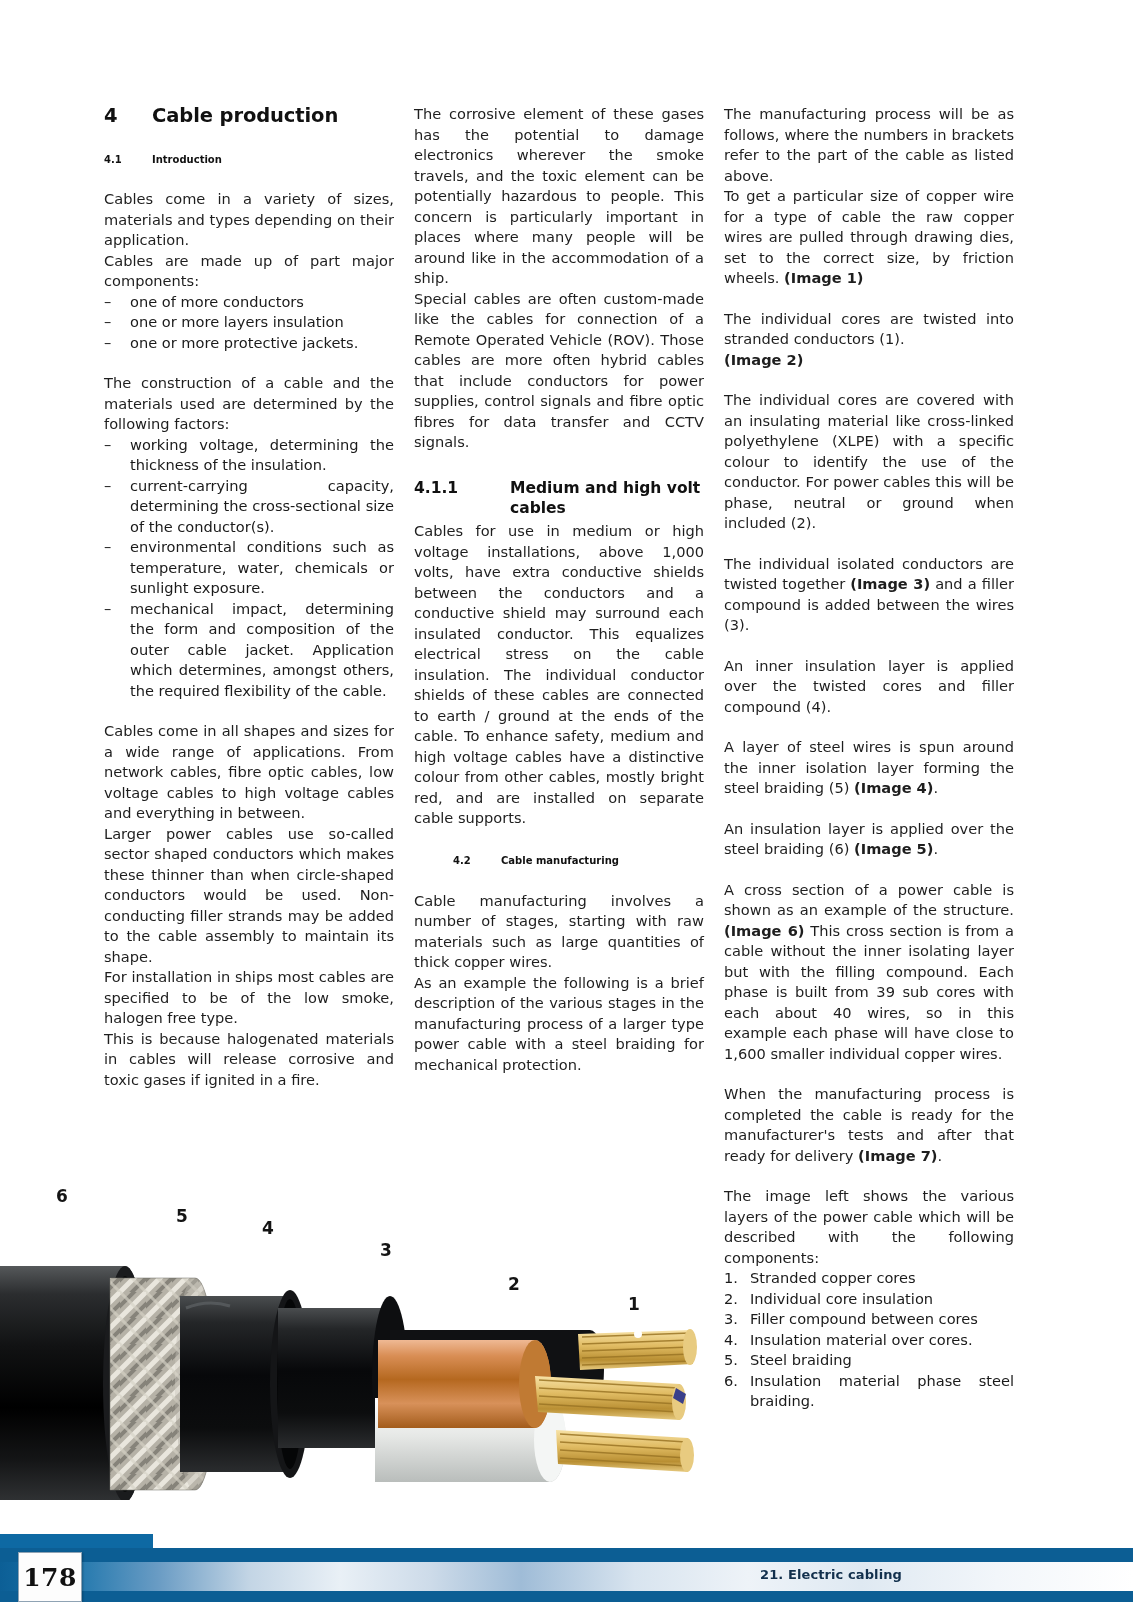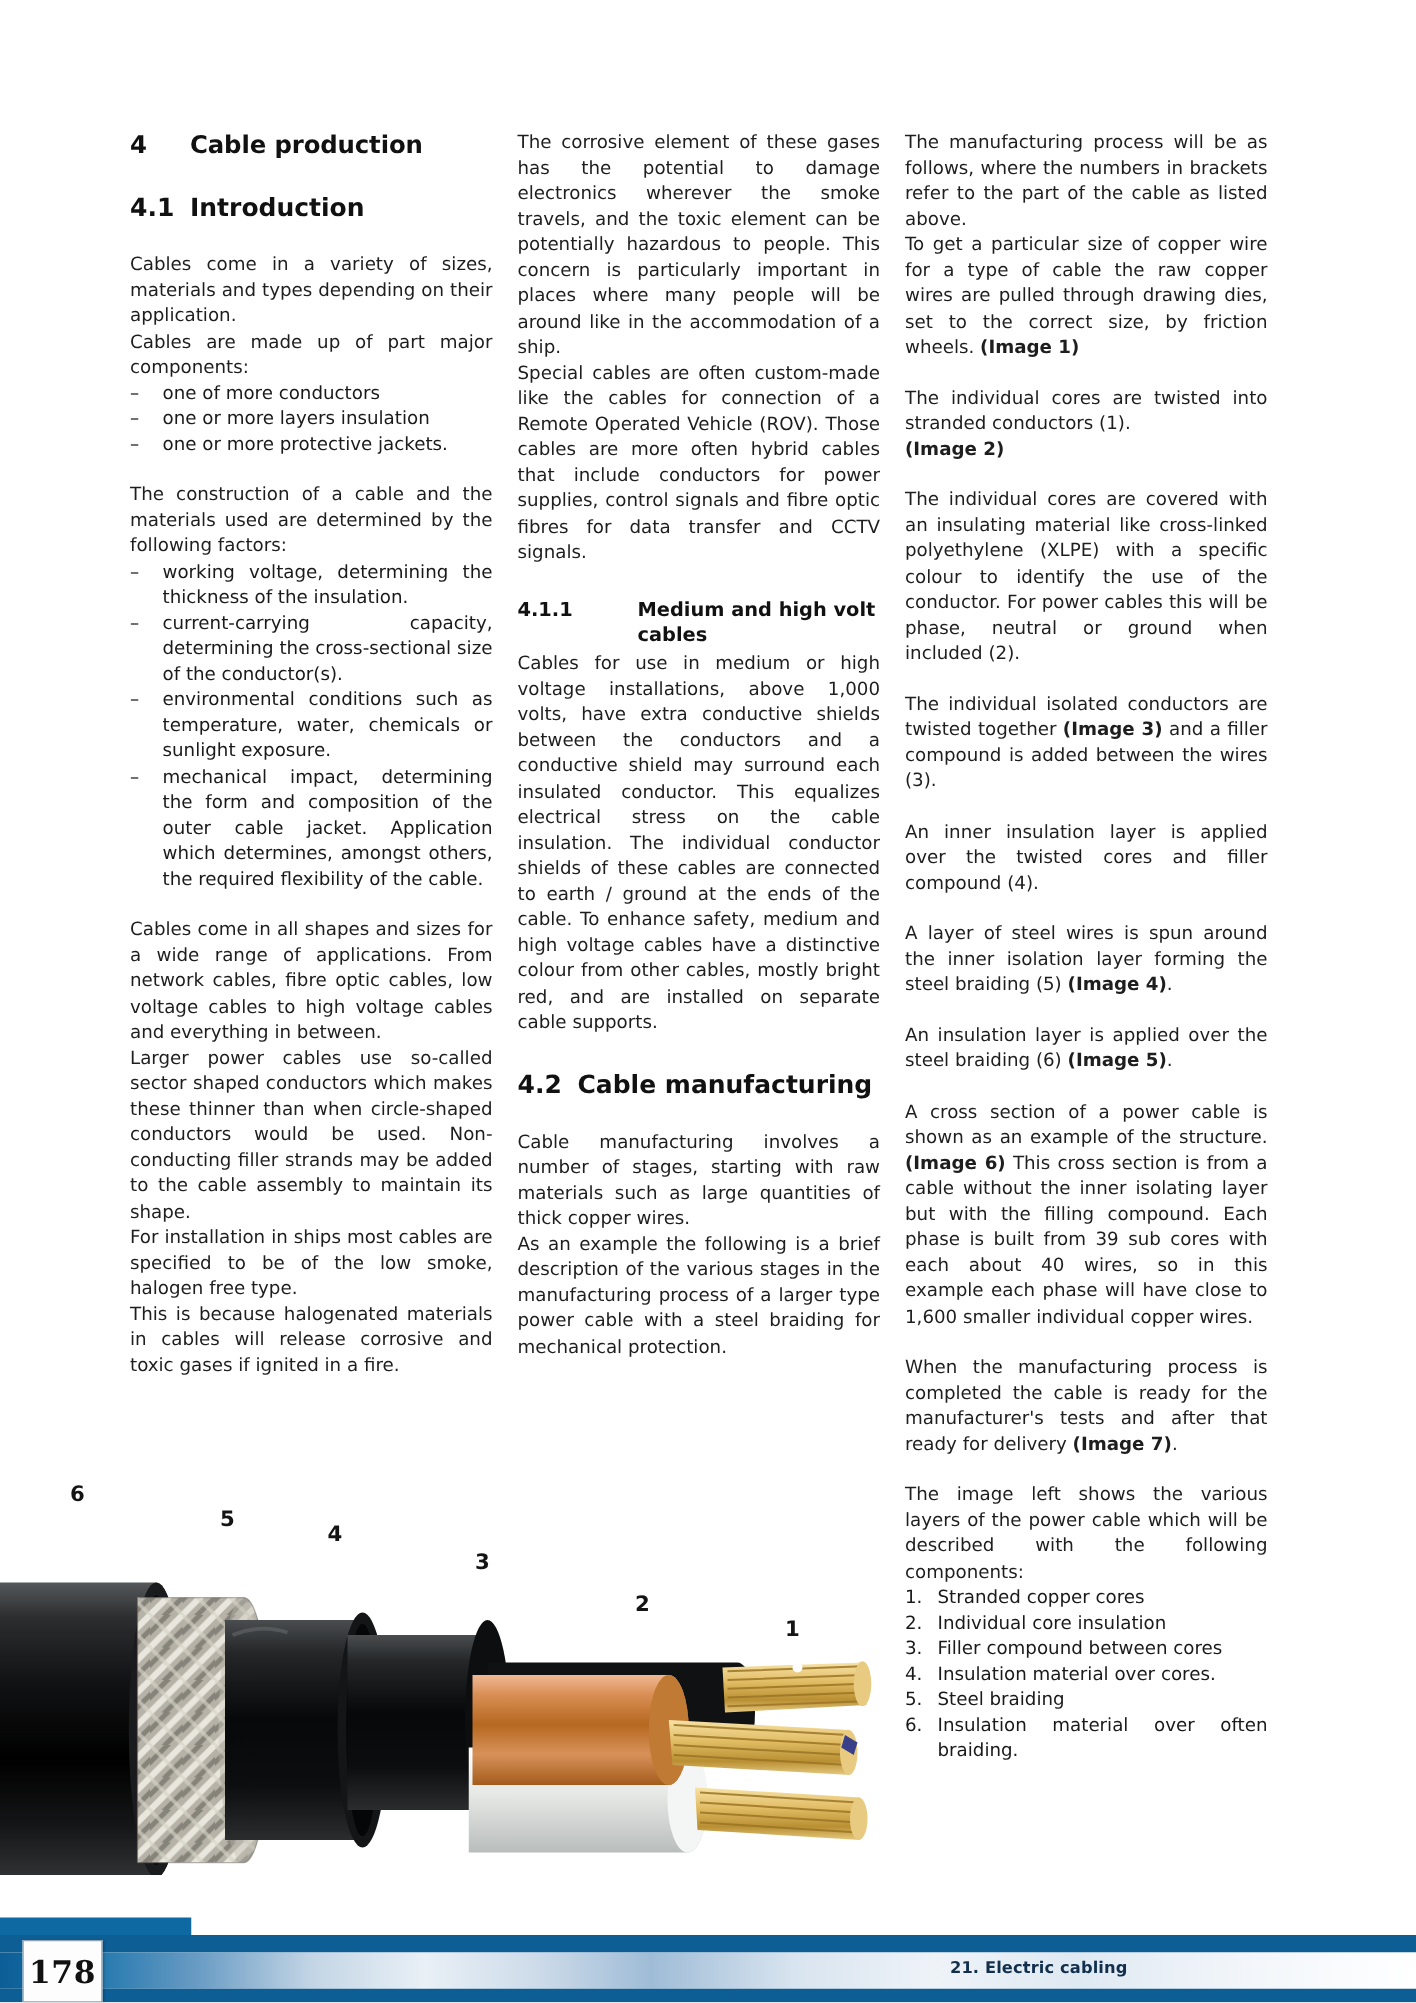--- a/index.html
+++ b/index.html
@@ -39,21 +39,21 @@
     font-weight: bold;
     margin: 0 0 0 0;
     letter-spacing: -0.1px;
     display: flex;
     line-height: 1.25;
     color: #111;
   }
   h1.sec .num { width: 48px; flex: 0 0 48px; }
 
   h2.sub {
-    font-size: 20px;
+    font-size: 10px;
     font-weight: bold;
     margin: 28px 0 0 0;
     display: flex;
     line-height: 1.3;
     color: #111;
   }
   h2.sub .num { width: 48px; flex: 0 0 48px; }
 
   h3.subsub {
     font-size: 15.5px;
@@ -262,21 +262,21 @@
       <p class="body">The corrosive element of these gases has the potential to damage electronics wherever the smoke travels, and the toxic element can be potentially hazardous to people. This concern is particularly important in places where many people will be around like in the accommodation of a ship.</p>
       <p class="body">Special cables are often custom-made like the cables for connection of a Remote Operated Vehicle (ROV). Those cables are more often hybrid cables that include conductors for power supplies, control signals and fibre optic fibres for  data transfer and CCTV signals.</p>
 
       <h3 class="subsub">
         <span class="num">4.1.1</span>
         <span class="ttl">Medium and high volt cables</span>
       </h3>
 
       <p class="body" style="margin-top:3px;">Cables for use in medium or high voltage installations, above 1,000 volts, have extra conductive shields between the conductors and a conductive shield may surround each insulated conductor. This equalizes electrical stress on the cable insulation. The individual conductor shields of these cables are connected to earth / ground at the ends of the cable. To enhance safety, medium and high voltage cables have a distinctive colour from other cables, mostly bright red, and are installed on separate cable supports.</p>
 
-      <h2 class="sub" style="margin-top:25px;">
+      <h2 class="sub" style="margin-top:25px;margin-left:39px;">
         <span class="num">4.2</span>
         <span>Cable manufacturing</span>
       </h2>
 
       <p class="body" style="margin-top:24px;">Cable manufacturing involves a number of stages, starting with raw materials such as large quantities of thick copper wires.</p>
       <p class="body">As an example the following is a brief description of the various stages in the manufacturing process of a larger type power cable with a steel braiding for mechanical protection.</p>
     </div>
 
     <div class="col">
       <p class="body">The manufacturing process will be as follows, where the numbers in brackets refer to the part of the cable as listed above.</p>
@@ -316,21 +316,21 @@
         <li>
             <span class="mk">4.</span>
             <span class="tx">Insulation material over cores.</span>
           </li>
         <li>
             <span class="mk">5.</span>
             <span class="tx">Steel braiding</span>
           </li>
         <li>
             <span class="mk">6.</span>
-            <span class="tx">Insulation material over often braiding.</span>
+            <span class="tx">Insulation material phase steel braiding.</span>
           </li>
       </ul>
     </div>
   </div>
 
   <div class="cable-figure">
     <svg width="720" height="312" viewBox="0 0 720 312" xmlns="http://www.w3.org/2000/svg">
       <defs>
         <linearGradient id="blackJacket" x1="0" y1="0" x2="0" y2="1">
           <stop offset="0%" stop-color="#55585a"></stop>

